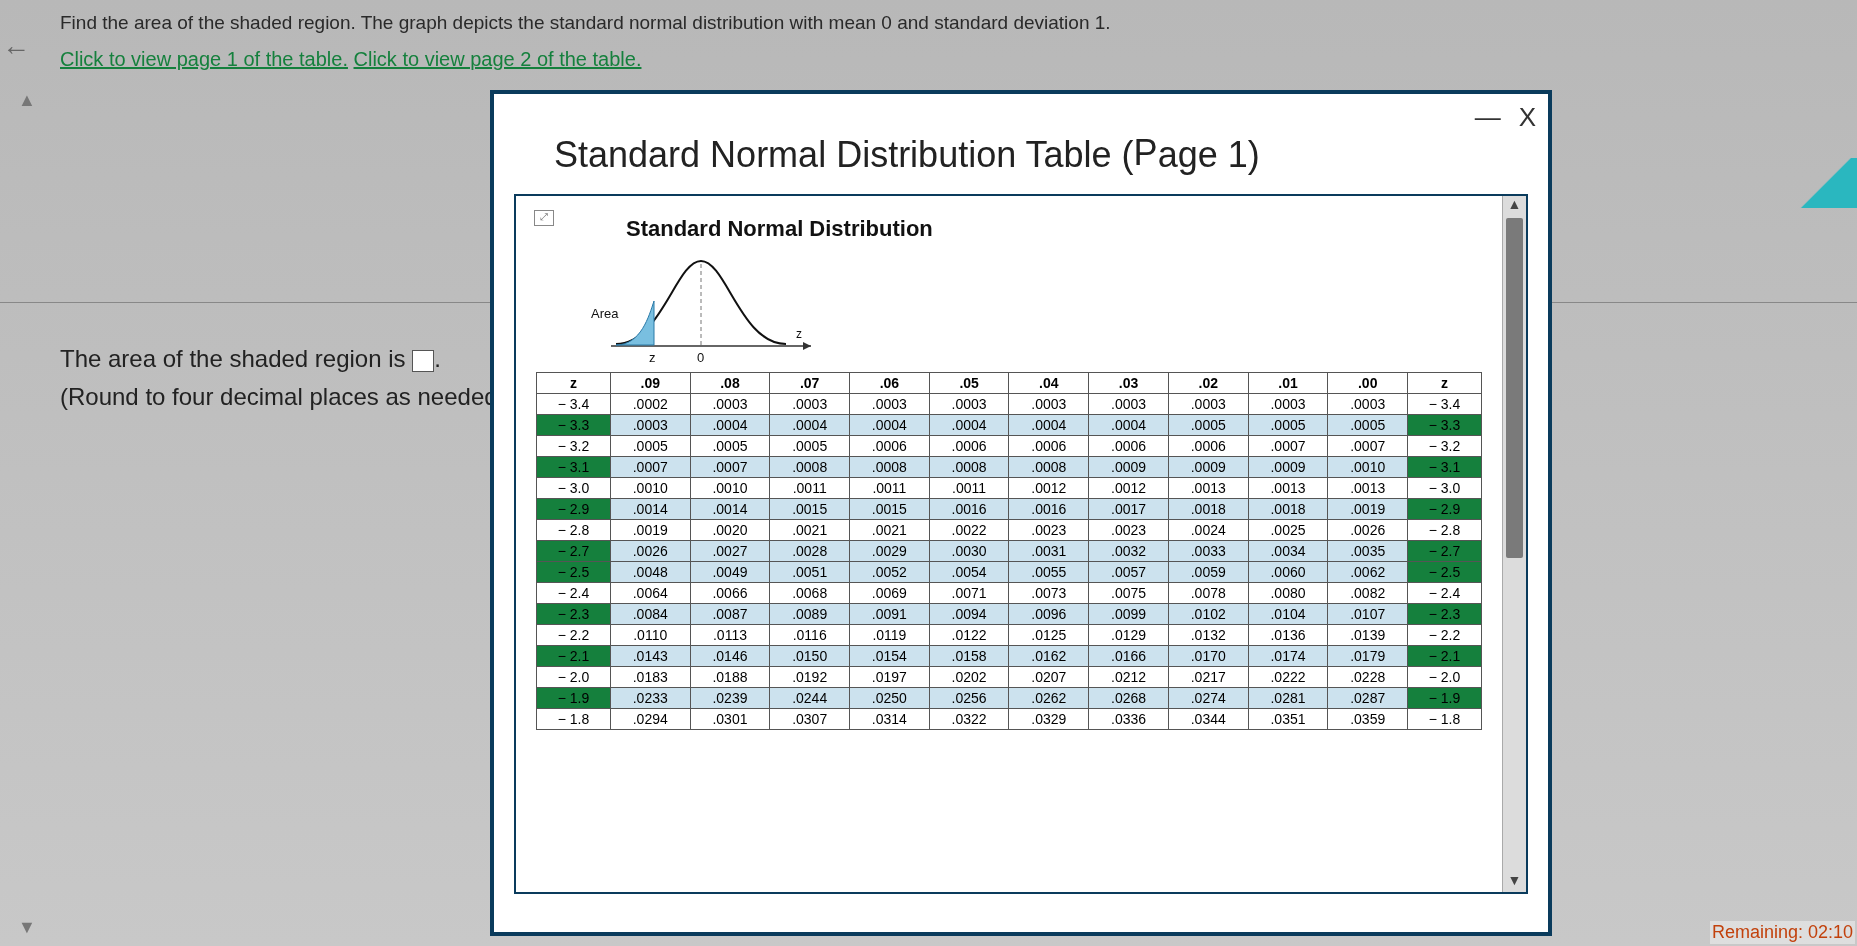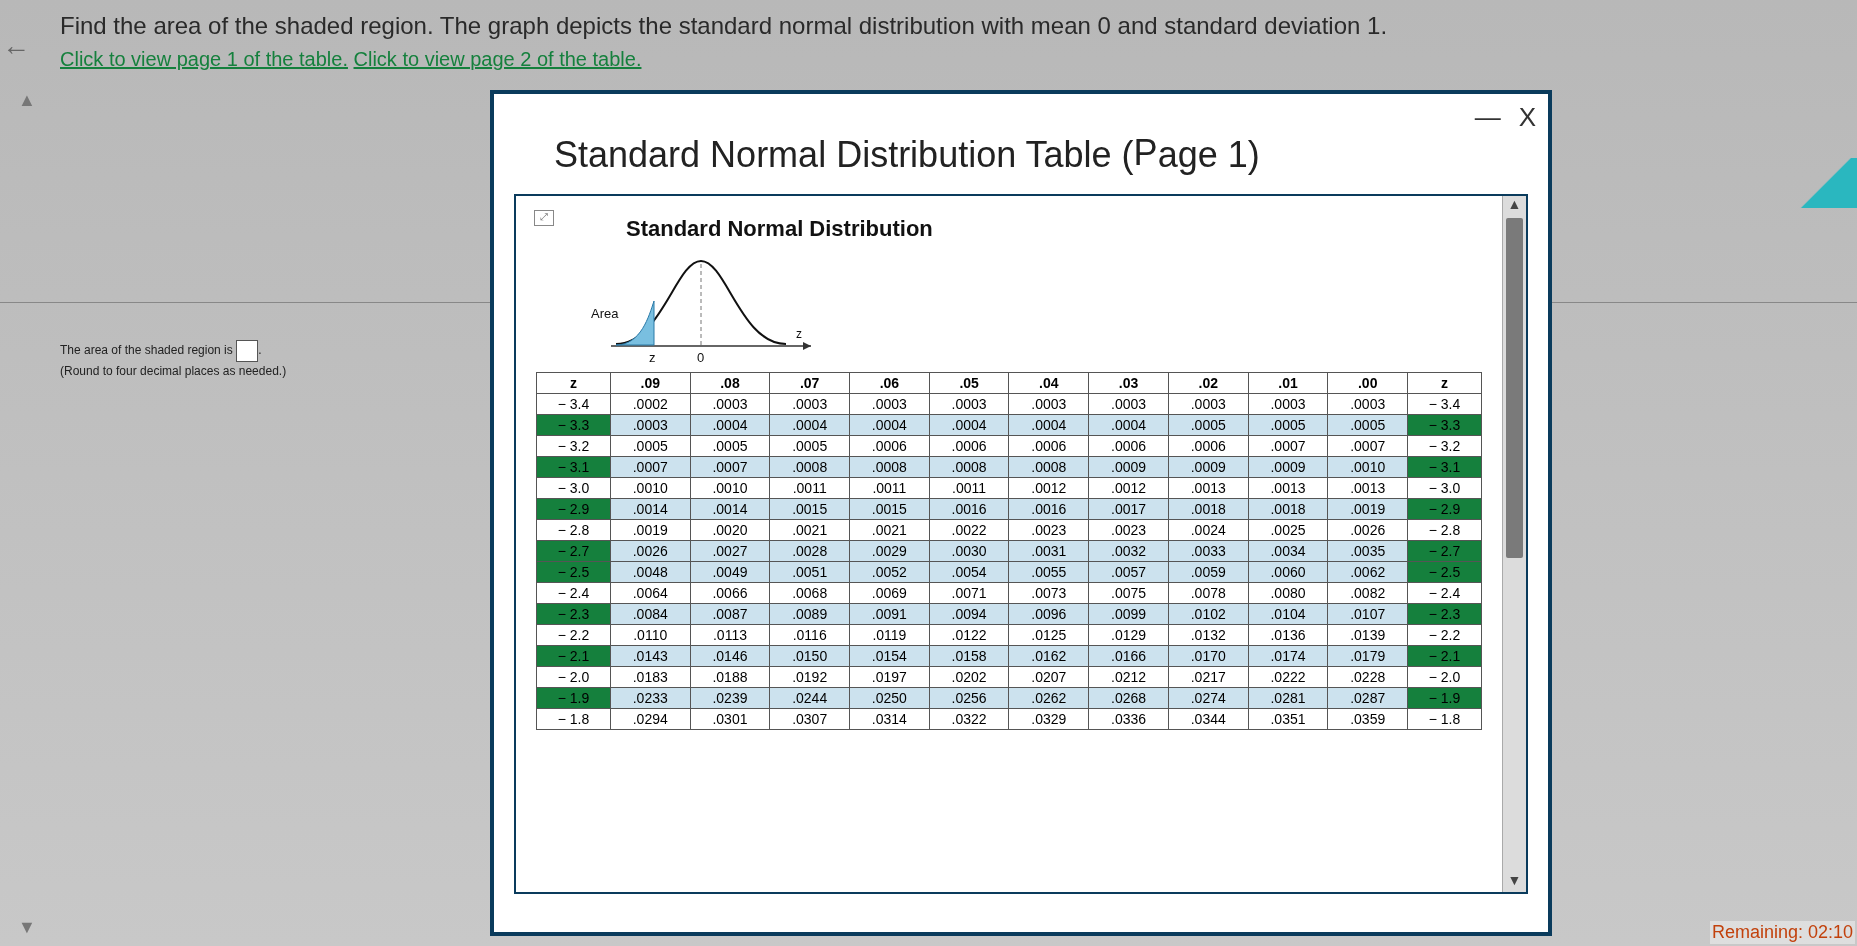--- a/index.html
+++ b/index.html
@@ -17,41 +17,41 @@
     color: #666;
     cursor: pointer;
   }
   .arrow-left { left: 2px; top: 30px; }
   .arrow-up { left: 18px; top: 90px; color:#777; font-size:18px; }
   .arrow-down { left: 18px; bottom: 8px; color:#777; font-size:18px; }
   .prompt {
     position: absolute;
     left: 60px;
     top: 12px;
-    font-size: 24px;
+    font-size: 19px;
     color: #2a2a2a;
   }
   .links {
     position: absolute;
     left: 60px;
     top: 48px;
     font-size: 20px;
   }
   .links a { color: #15803d; text-decoration: underline; }
   .hr {
     position: absolute;
     left: 0; right: 0;
     top: 302px;
     border-top: 1px solid #888;
   }
   .answer-block {
     position: absolute;
     left: 60px;
     top: 340px;
-    font-size: 12px;
+    font-size: 24px;
     color: #222;
     line-height: 1.6;
   }
   .answer-input {
     display: inline-block;
     width: 22px; height: 22px;
     border: 1px solid #555;
     background: #fff;
     vertical-align: middle;
   }

